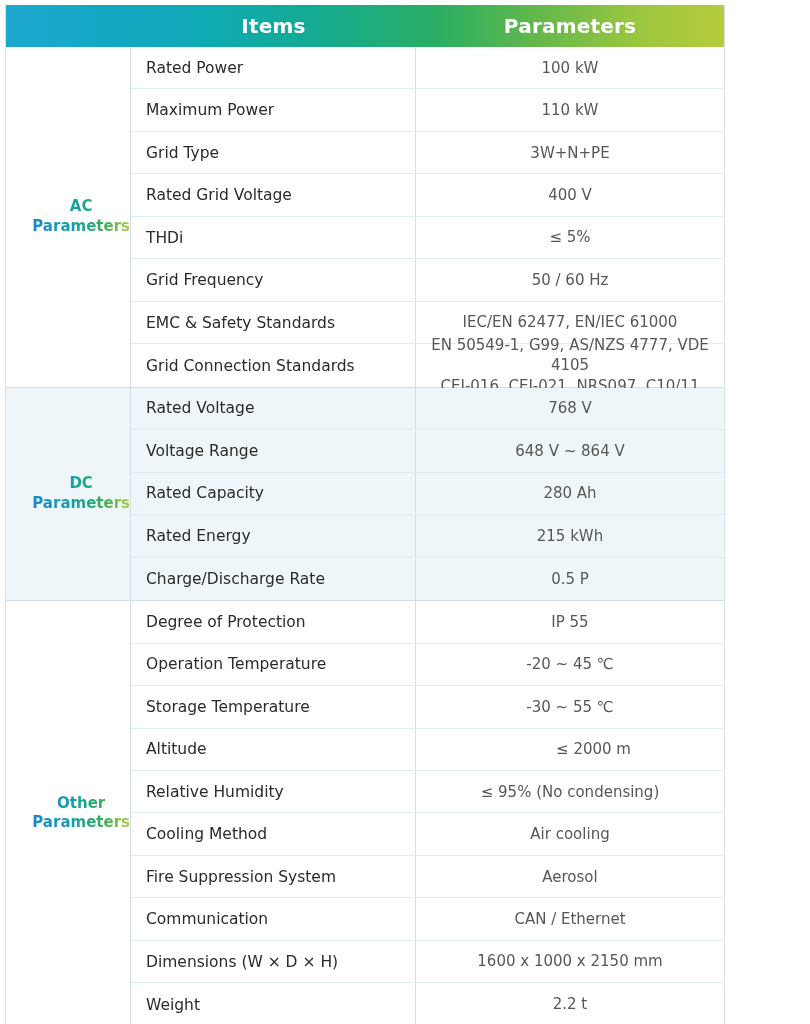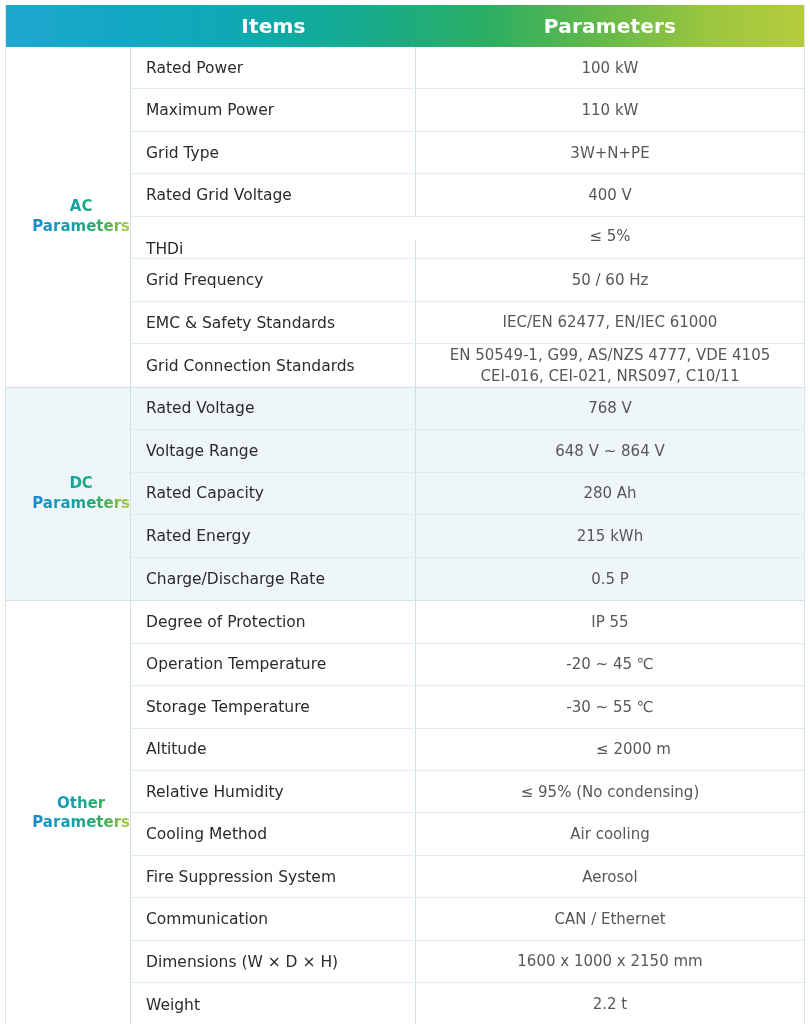--- a/index.html
+++ b/index.html
@@ -18,21 +18,21 @@
     position: relative;
     width: 810px;
     height: 1024px;
     box-sizing: border-box;
     padding: 5px 5px 0 5px;
     background: #ffffff;
   }
 
   .table-wrap {
     position: relative;
-    width: 800px;
+    width: 720px;
     border-left: 1px solid #d6e4ea;
     border-right: 1px solid #d6e4ea;
     box-sizing: border-box;
   }
 
   
   .thead {
     display: flex;
     height: 42px;
     background: linear-gradient(to right,
@@ -173,21 +173,21 @@
             <div class="cell-value">110 kW</div>
           </div>
           <div class="row" style="height: 42.4783px;">
             <div class="cell-item">Grid Type</div>
             <div class="cell-value">3W+N+PE</div>
           </div>
           <div class="row" style="height: 42.4783px;">
             <div class="cell-item">Rated Grid Voltage</div>
             <div class="cell-value">400 V</div>
           </div>
-          <div class="row" style="height: 42.4783px; align-items: flex-end;">
+          <div class="row" style="height: 42.4783px;">
             <div class="cell-item">THDi</div>
             <div class="cell-value">≤ 5%</div>
           </div>
           <div class="row" style="height: 42.4783px;">
             <div class="cell-item">Grid Frequency</div>
             <div class="cell-value">50 / 60 Hz</div>
           </div>
           <div class="row" style="height: 42.4783px;">
             <div class="cell-item">EMC &amp; Safety Standards</div>
             <div class="cell-value">IEC/EN 62477,  EN/IEC 61000</div>

